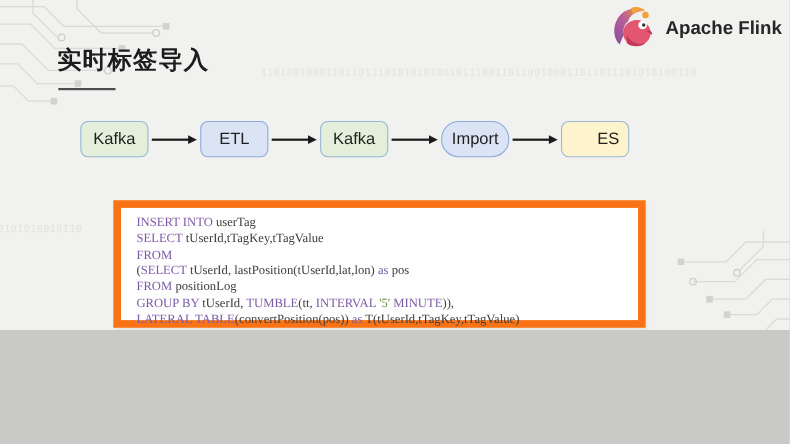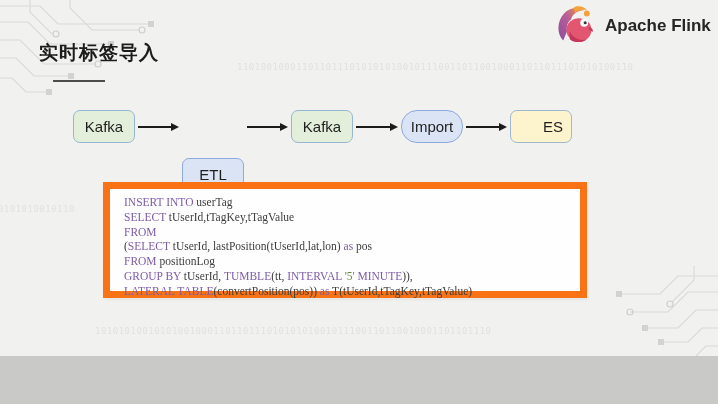--- a/index.html
+++ b/index.html
@@ -1,34 +1,34 @@
 <!DOCTYPE html>
 <html><head>
 <meta charset="utf-8">
 <style>
   html,body { margin:0; padding:0; background:#c9c9c7; }
   .slide {
-    position:relative; width:718px; height:356px; margin:0 auto;
+    position:relative; width:718px; height:300px; margin:0 auto;
     background:#f1f1ef; overflow:hidden;
     font-family:"Liberation Sans", sans-serif;
   }
   .circuit { position:absolute; pointer-events:none; }
   .circuit-tl { left:0; top:0; }
   .circuit-br { right:0; bottom:0; }
   .wm {
     position:absolute; font-family:"DejaVu Sans Mono", monospace;
     font-size:9px; color:#e2e2e0; letter-spacing:0.5px; white-space:nowrap;
   }
   .wm-top    { left:237px; top:62px;  }
   .wm-left   { left:-8px;  top:204px; }
   .wm-bottom1{ left:95px;  top:326px; }
   .wm-bottom2{ left:33px;  top:379px; }
   .page-title {
-    position:absolute; left:39px; top:40px;
-    font-size:19px; font-weight:bold; color:#1c1c1c; letter-spacing:1px;
+    position:absolute; left:52px; top:40px;
+    font-size:22px; font-weight:bold; color:#1c1c1c; letter-spacing:1px;
   }
   .title-underline {
     position:absolute; left:53px; top:80px; width:52px; height:2px; background:#4d4d4d;
   }
   .logo { position:absolute; left:553px; top:5px; display:flex; align-items:center; }
   .logo-mark { width:44px; height:42px; }
   .logo-text {
     margin-left:8px; font-size:17px; font-weight:bold; color:#262626;
   }
   .flow-node {
@@ -133,21 +133,21 @@
 
   <div class="page-title">实时标签导入</div>
   <div class="title-underline"></div>
 
   <div id="flow">
       <div class="flow-node node-green" style="left: 73px;">Kafka</div>
       <div class="arrow" style="left: 138px; width: 41px;">
         <div class="arrow-line"></div>
         <div class="arrow-head"></div>
       </div>
-      <div class="flow-node node-blue" style="left: 182px; margin-top: 48px;">ETL</div>
+      <div class="flow-node node-blue" style="left: 182px;">ETL</div>
       <div class="arrow" style="left: 247px; width: 41px;">
         <div class="arrow-line"></div>
         <div class="arrow-head"></div>
       </div>
       <div class="flow-node node-green" style="left: 291px;">Kafka</div>
       <div class="arrow" style="left: 356px; width: 42px;">
         <div class="arrow-line"></div>
         <div class="arrow-head"></div>
       </div>
       <div class="flow-node node-blue" style="left: 401px; border-radius: 16px;">Import</div>

